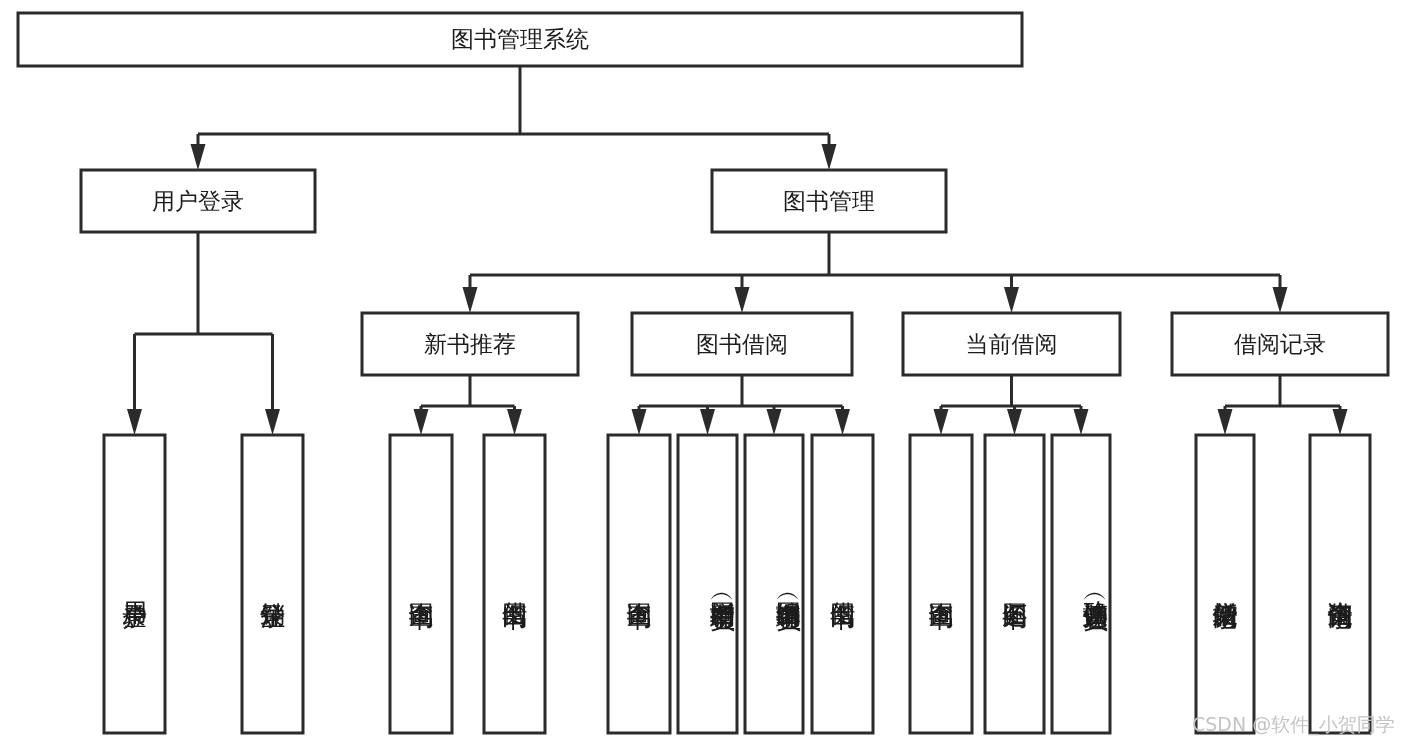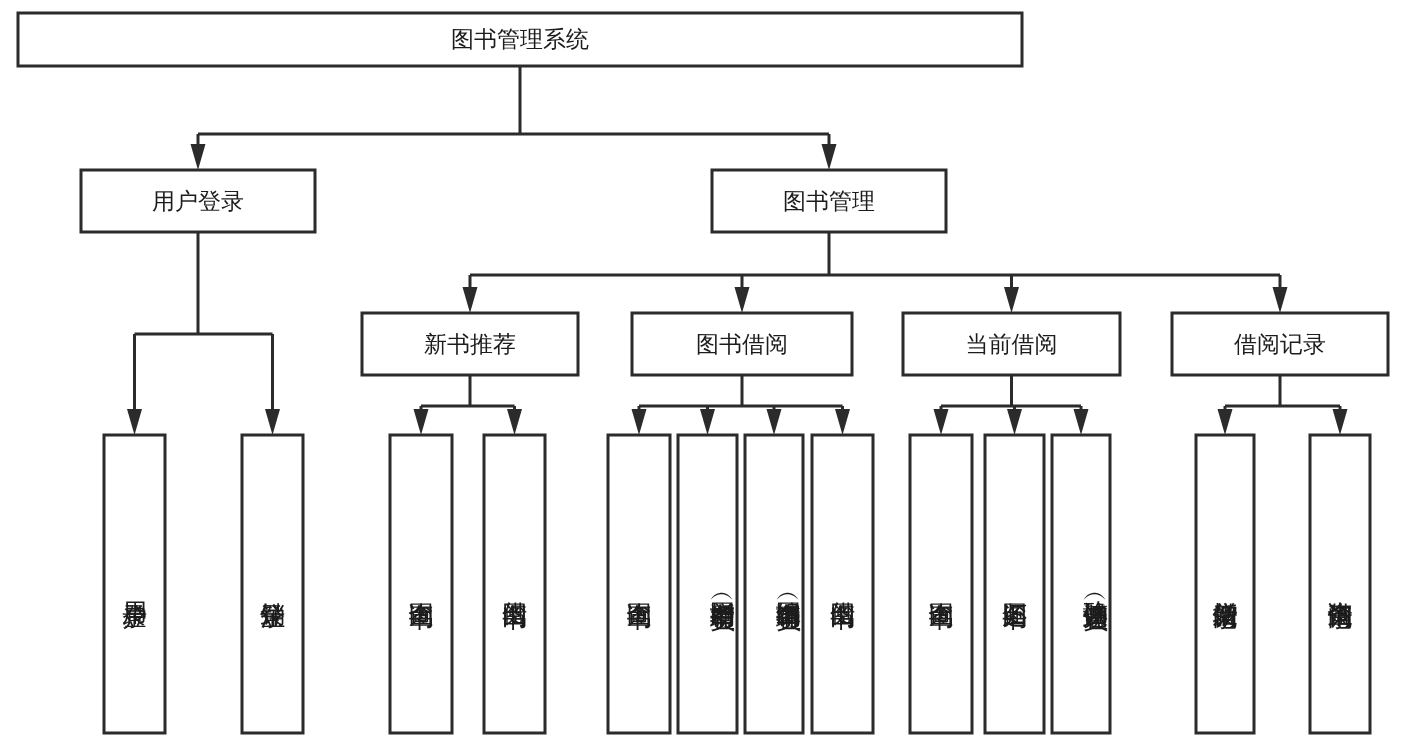--- a/index.html
+++ b/index.html
@@ -172,13 +172,14 @@
       <div class="vlabel" style="left: 678px; width: 59px; text-align: center; top: 441px; height: 288px; align-items: flex-start; display: flex; justify-content: center;"><span style="writing-mode: vertical-rl; text-orientation: upright;">新增图书（管理员）</span></div>
       <div class="vlabel" style="left: 745px; width: 58px; text-align: center; top: 441px; height: 288px; align-items: flex-start; display: flex; justify-content: center;"><span style="writing-mode: vertical-rl; text-orientation: upright;">编辑图书（管理员）</span></div>
       <div class="vlabel" style="left: 812px; width: 61px; text-align: center; top: 435px; height: 298px; display: flex; justify-content: center; align-items: center;"><span style="writing-mode: vertical-rl; text-orientation: upright;">借阅图书</span></div>
       <div class="vlabel" style="left: 910px; width: 62px; text-align: center; top: 435px; height: 298px; display: flex; justify-content: center; align-items: center;"><span style="writing-mode: vertical-rl; text-orientation: upright;">查询图书</span></div>
       <div class="vlabel" style="left: 985px; width: 59px; text-align: center; top: 435px; height: 298px; display: flex; justify-content: center; align-items: center;"><span style="writing-mode: vertical-rl; text-orientation: upright;">归还图书</span></div>
       <div class="vlabel" style="left: 1052px; width: 58px; text-align: center; top: 441px; height: 288px; align-items: flex-start; display: flex; justify-content: center;"><span style="writing-mode: vertical-rl; text-orientation: upright;">确认归还（管理员）</span></div>
       <div class="vlabel" style="left: 1196px; width: 58px; text-align: center; top: 435px; height: 298px; display: flex; justify-content: center; align-items: center;"><span style="writing-mode: vertical-rl; text-orientation: upright;">新增借阅记录</span></div>
       <div class="vlabel" style="left: 1310px; width: 60px; text-align: center; top: 435px; height: 298px; display: flex; justify-content: center; align-items: center;"><span style="writing-mode: vertical-rl; text-orientation: upright;">查询借阅记录</span></div>
     </div>
 
+  <div class="watermark">CSDN @软件_小贺同学</div>
 </div>
 
 </body></html>

